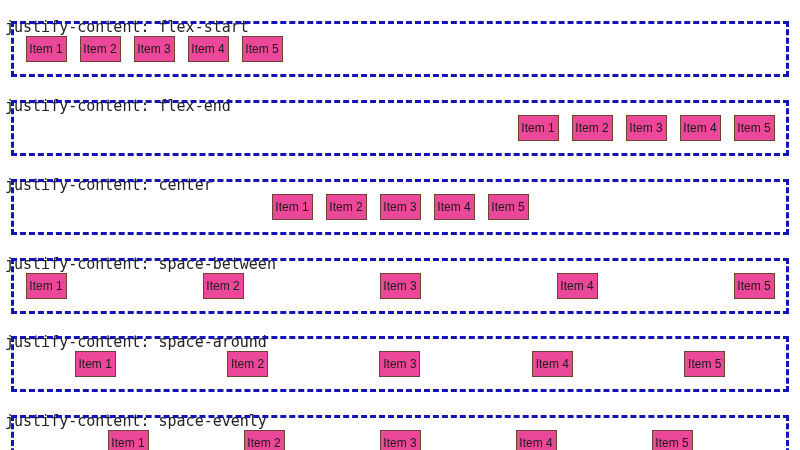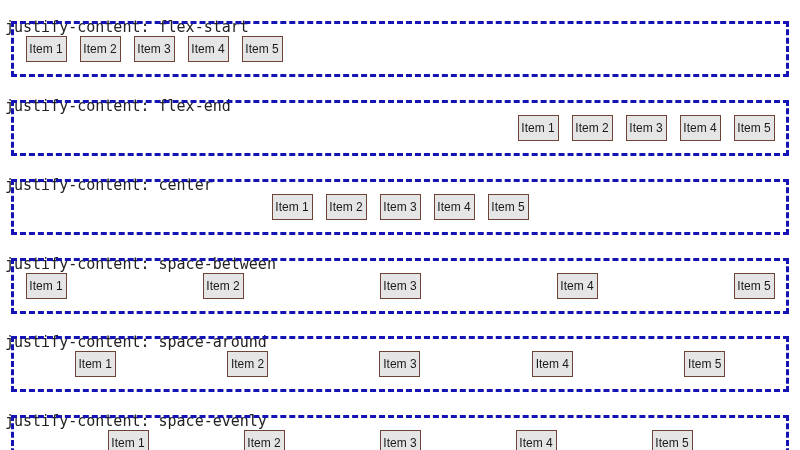--- a/index.html
+++ b/index.html
@@ -11,21 +11,21 @@
     line-height: 12px; white-space: pre;
   }
   .box {
     position: absolute; left: 11px; top: 16px; width: 772px; height: 50px;
     border: 3px dashed #1414b4;
     display: flex; align-items: center; padding: 0 5px; box-sizing: content-box;
   }
   .box { width: 762px; }
   .item {
     width: 39px; height: 24px; margin: 0 6.5px;
-    background: #e5e5e5; border: 1px solid #6e4235;
+    background: #ec4899; border: 1px solid #6e4235;
     font-family: "Liberation Sans", sans-serif; font-size: 12px; color: #1a1a1a;
     display: flex; align-items: center; justify-content: center; white-space: nowrap;
   }
 </style>
 </head>
 <body>
 
 <div class="section" style="top:5px">
   <div class="label">justify-content: flex-start</div>
   <div class="box" style="justify-content:flex-start">

